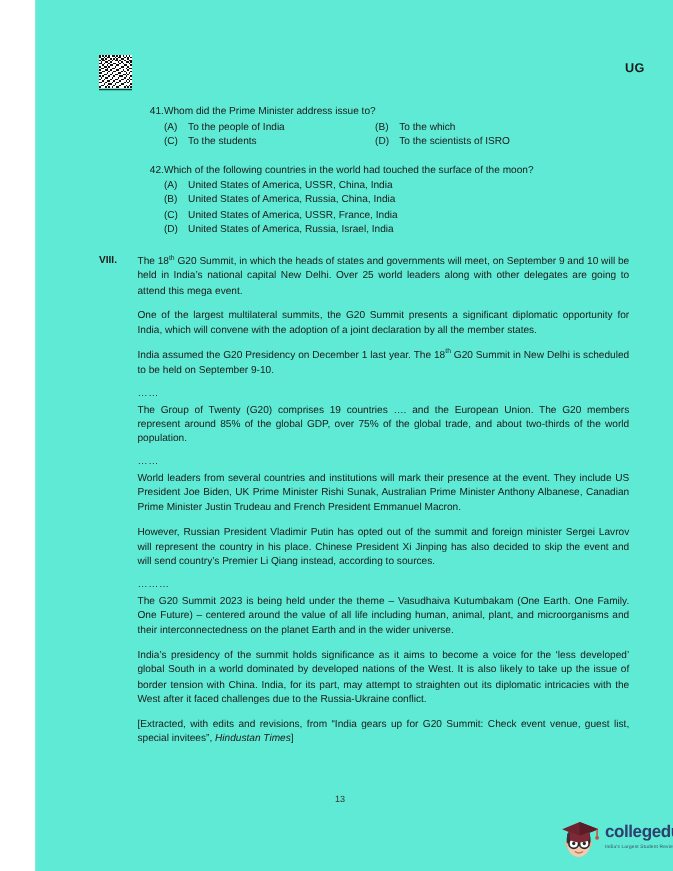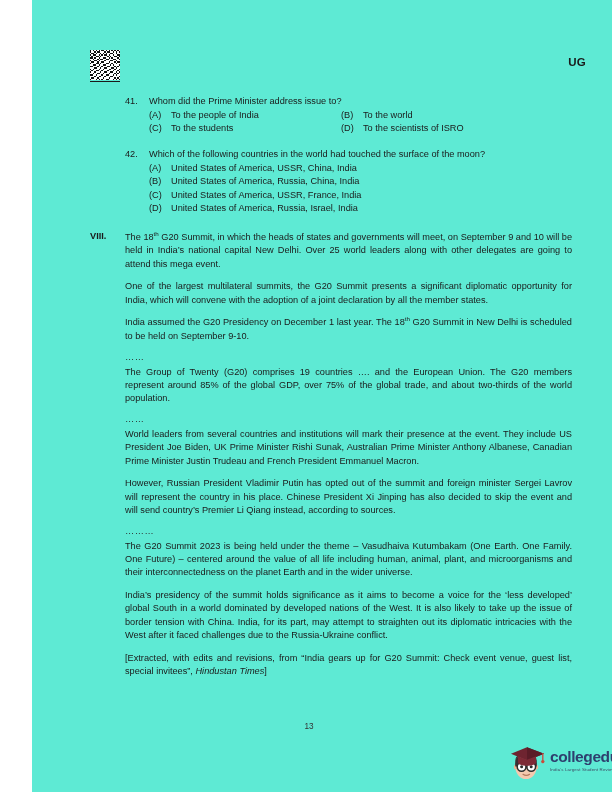--- a/index.html
+++ b/index.html
@@ -58,21 +58,21 @@
     width: 447px;
   }
   .q-row {
     display: flex;
     font-size: 9.2px;
     line-height: 13.6px;
   }
   .q-num {
     width: 24px;
     flex: 0 0 24px;
-    text-align: left;
+    text-align: right;
   }
   .q-text {
     flex: 1 1 auto;
   }
   .opt-grid-2 {
     margin-left: 24px;
     display: grid;
     grid-template-columns: 192px 1fr;
     font-size: 9.2px;
     line-height: 13.6px;
@@ -371,21 +371,21 @@
       <div class="q-num">41.</div>
       <div class="q-text">Whom did the Prime Minister address issue to?</div>
     </div>
     <div class="opt-grid-2">
       <div class="opt">
         <span class="opt-key">(A)</span>
         <span class="opt-val">To the people of India</span>
       </div>
       <div class="opt">
         <span class="opt-key">(B)</span>
-        <span class="opt-val">To the world</span>
+        <span class="opt-val">To the which</span>
       </div>
       <div class="opt">
         <span class="opt-key">(C)</span>
         <span class="opt-val">To the students</span>
       </div>
       <div class="opt">
         <span class="opt-key">(D)</span>
         <span class="opt-val">To the scientists of ISRO</span>
       </div>
     </div>

